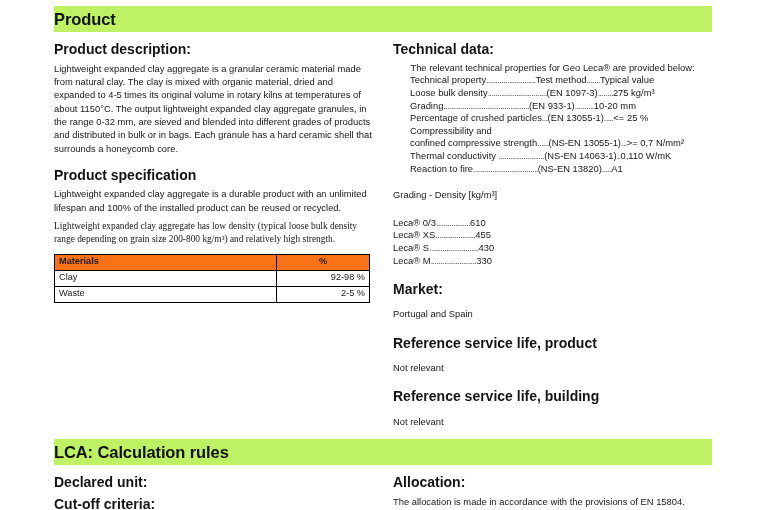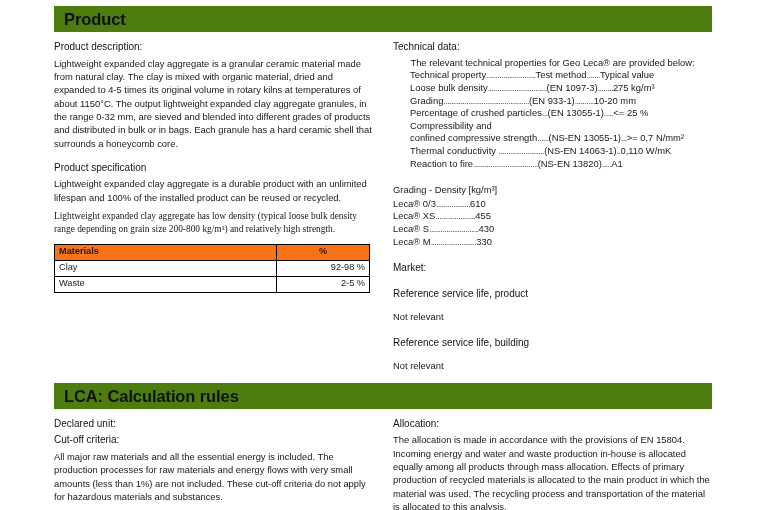--- a/index.html
+++ b/index.html
@@ -17,26 +17,25 @@
   }
   .page {
     position: relative;
     width: 765px;
     height: 510px;
     box-sizing: border-box;
   }
 
   
   .section-bar {
-    background: #4d7c0f;
+    background: #bef264;
     height: 26px;
     margin: 0 53px 0 54px;
     display: flex;
     align-items: center;
-    padding-left: 10px;
     box-sizing: border-box;
   }
   .section-bar .section-title {
     font-size: 16.5px;
     font-weight: bold;
     color: #111111;
     letter-spacing: -0.1px;
     line-height: 1;
   }
 
@@ -51,22 +50,22 @@
     padding-right: 10px;
     box-sizing: border-box;
   }
   .col-right {
     width: 334px;
     padding-left: 10px;
     box-sizing: border-box;
   }
 
   h4.sub {
-    font-size: 10px;
-    font-weight: normal;
+    font-size: 14px;
+    font-weight: bold;
     margin: 9px 0 3px 0;
     line-height: 1.25;
     color: #141414;
   }
   h4.sub.first { margin-top: 9px; }
 
   p.body {
     font-size: 9.4px;
     line-height: 1.42;
     margin: 0 0 0 0;
@@ -95,21 +94,21 @@
   .techline .dots {
     color: #555;
     letter-spacing: -0.6px;
     font-size: 9px;
   }
 
   
   .grading-title {
     font-size: 9.4px;
     line-height: 1.4;
-    margin: 0 0 1px 0;
+    margin: 0 0 15px 0;
   }
   .gradeline {
     font-size: 9.4px;
     line-height: 1.36;
     white-space: nowrap;
   }
   .gradeline .dots { color:#555; letter-spacing:-0.6px; font-size: 9px;}
 
   
   table.materials {
@@ -200,20 +199,21 @@
 
       <p class="grading-title" style="margin-top:13px">Grading - Density [kg/m³]</p>
       <div>
         <div class="gradeline"><span>Leca® 0/3</span><span class="dots">..................</span><span>610</span></div>
         <div class="gradeline"><span>Leca® XS</span><span class="dots">.....................</span><span>455</span></div>
         <div class="gradeline"><span>Leca® S</span><span class="dots">..........................</span><span>430</span></div>
         <div class="gradeline"><span>Leca® M</span><span class="dots">........................</span><span>330</span></div>
       </div>
 
       <h4 class="sub" style="margin-top:13px">Market:</h4>
+      <p class="body" style="margin-top:9px">Portugal and Spain</p>
 
       <h4 class="sub" style="margin-top:14px">Reference service life, product</h4>
       <p class="body" style="margin-top:9px">Not relevant</p>
 
       <h4 class="sub" style="margin-top:14px">Reference service life, building</h4>
       <p class="body" style="margin-top:9px">Not relevant</p>
 
     </div>
   </div>
 

